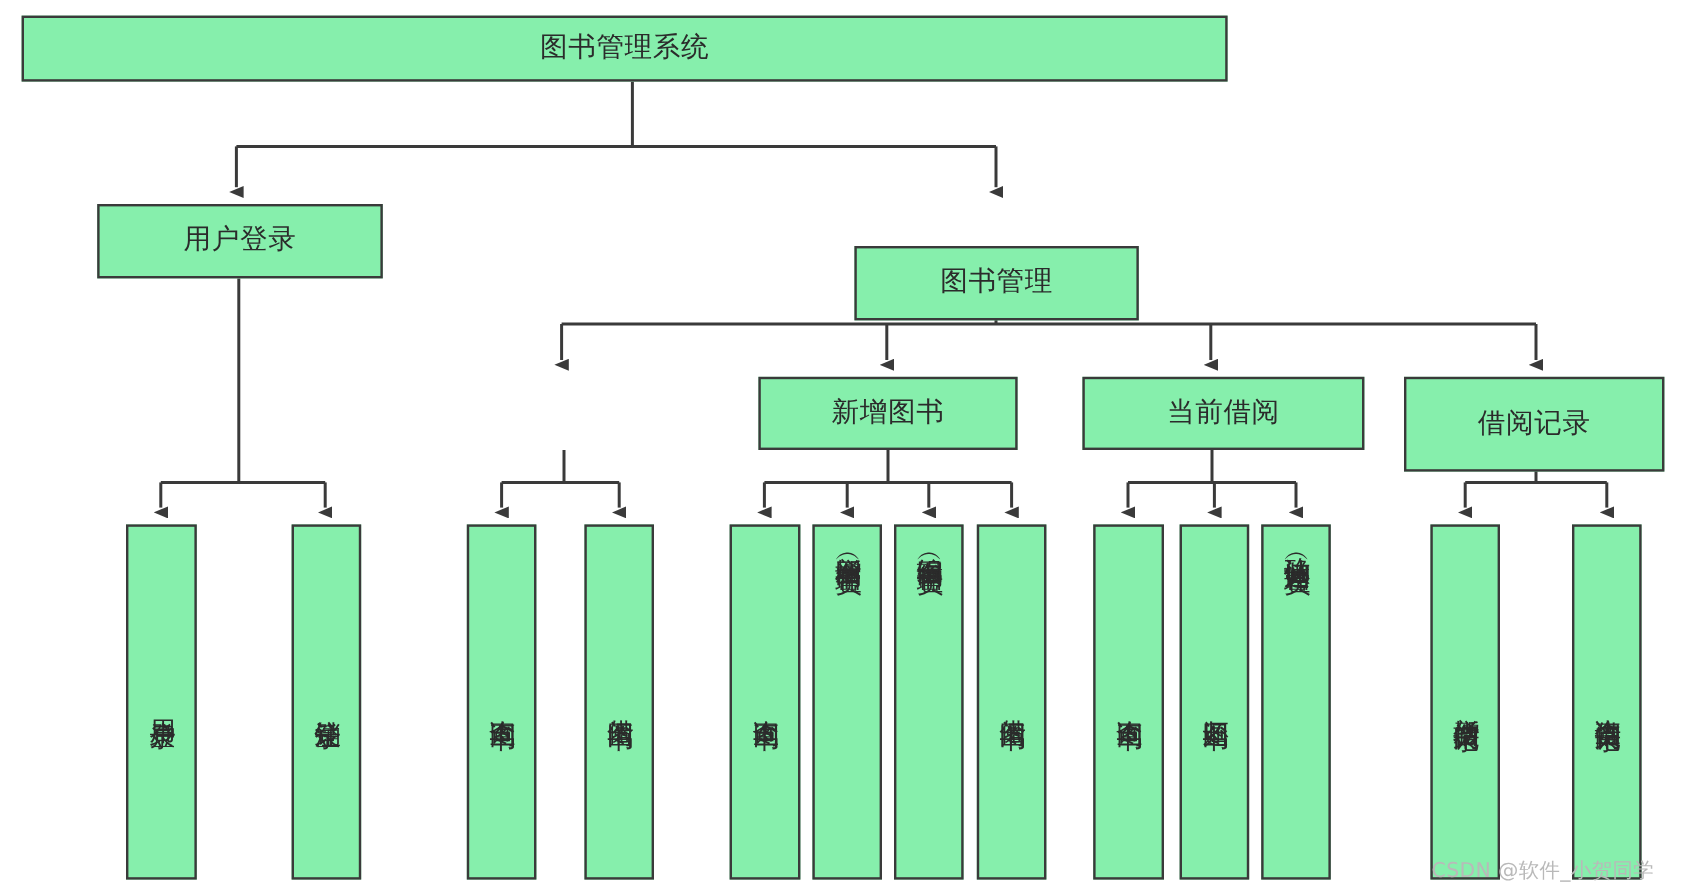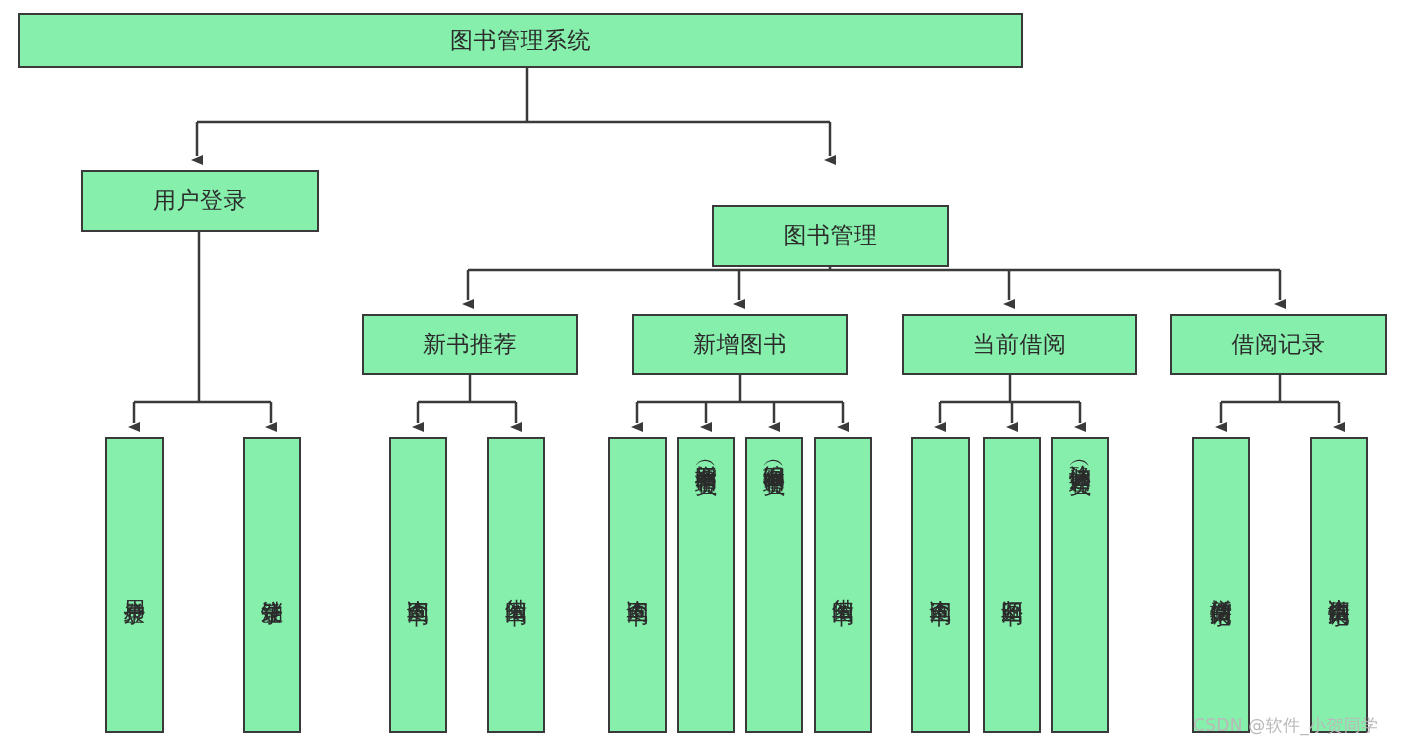--- a/index.html
+++ b/index.html
@@ -131,30 +131,27 @@
     <span class="label">图书管理系统</span>
   </div>
 
   <div class="node horiz" style="left:81px; top:170px; width:238px; height:62px;">
     <span class="label">用户登录</span>
   </div>
   <div class="node horiz" style="left:712px; top:170px; width:237px; height:62px;margin-top:35px;">
     <span class="label">图书管理</span>
   </div>
 
-  <div class="node horiz" style="left:362px; top:314px; width:216px; height:61px;">
-    <span class="label">新书推荐</span>
-  </div>
   <div class="node horiz" style="left:632px; top:314px; width:216px; height:61px;">
     <span class="label">新增图书</span>
   </div>
   <div class="node horiz" style="left:902px; top:314px; width:235px; height:61px;">
     <span class="label">当前借阅</span>
   </div>
-  <div class="node horiz" style="left:1170px; top:314px; width:217px; height:61px;">
+  <div class="node horiz" style="left:1170px; top:314px; width:217px; height:79px;">
     <span class="label">借阅记录</span>
   </div>
 
   <div class="node vert centered" style="left:105px; top:437px; width:59px; height:296px;">
     <span class="label">用户登录</span>
   </div>
   <div class="node vert centered" style="left:243px; top:437px; width:58px; height:296px;">
     <span class="label">注销登录</span>
   </div>
 

